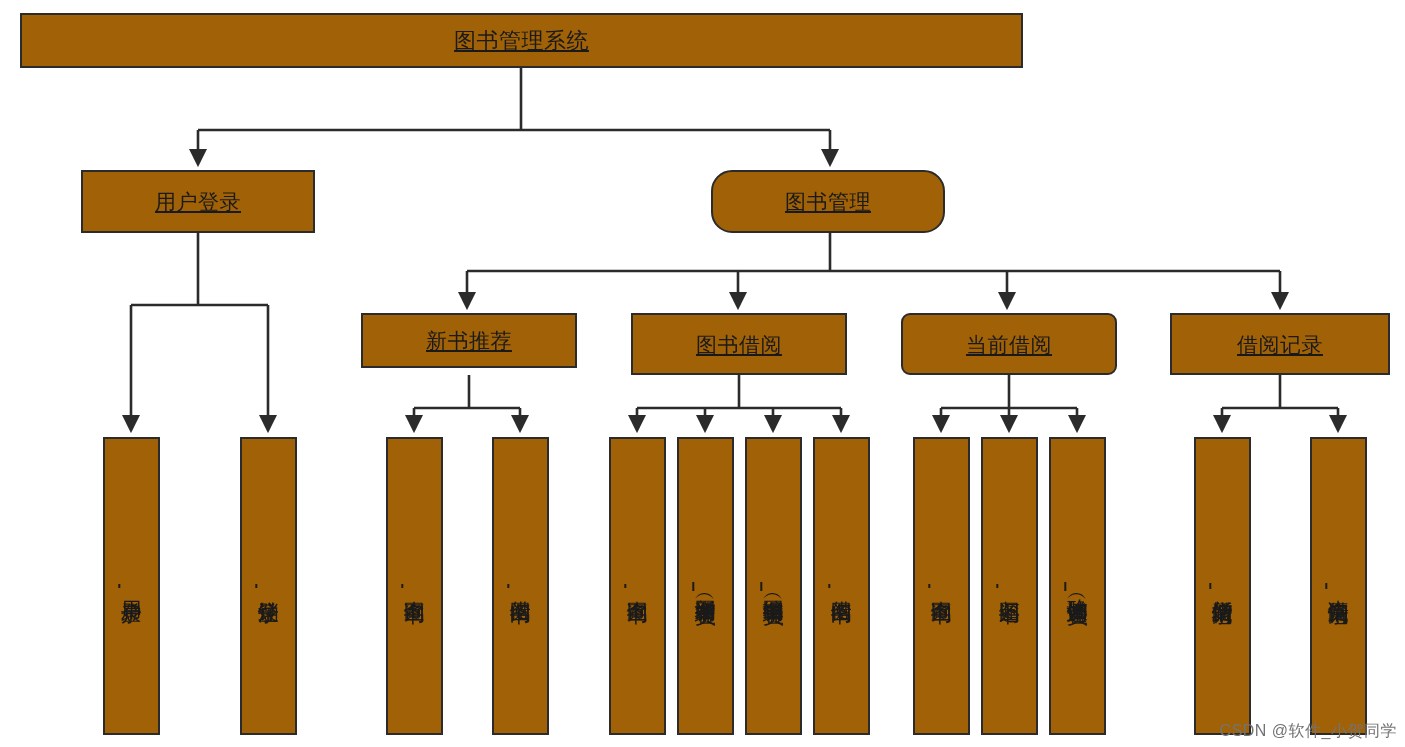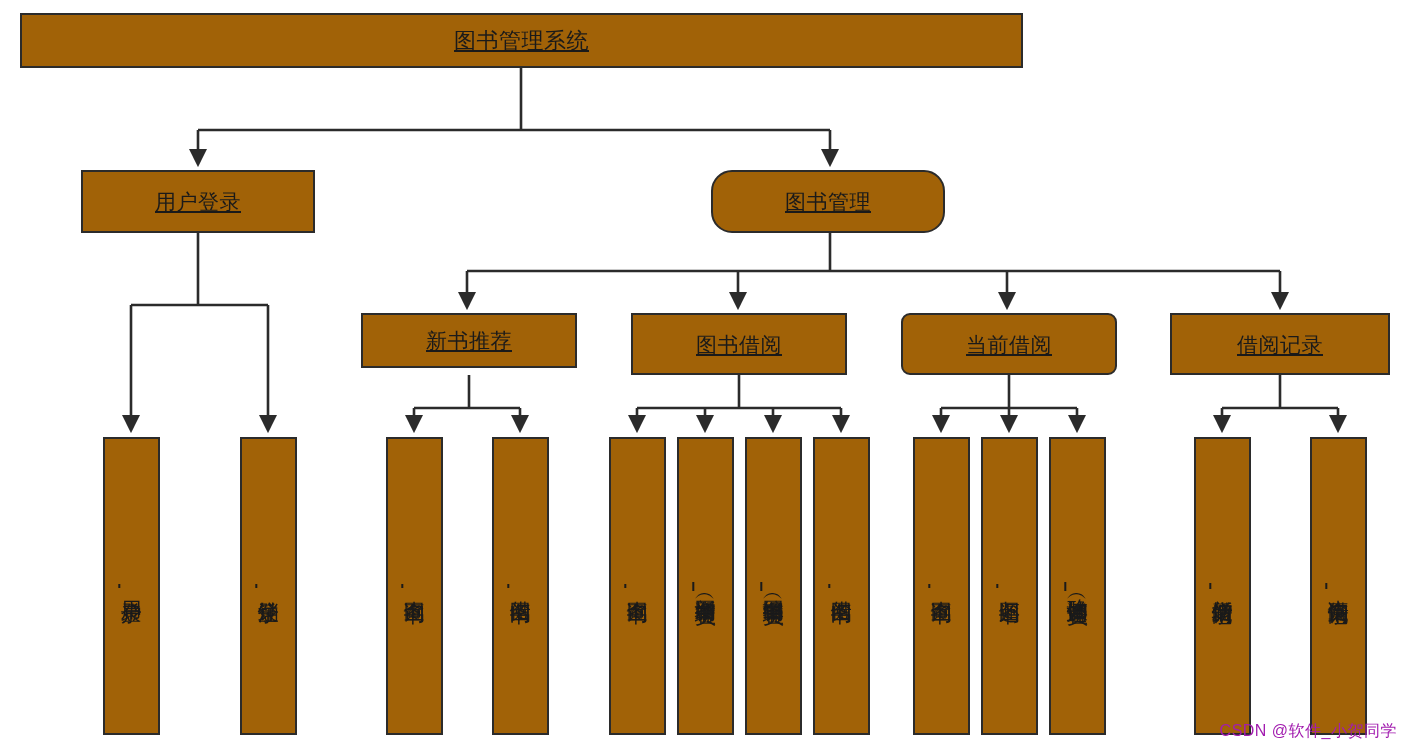--- a/index.html
+++ b/index.html
@@ -61,21 +61,21 @@
     font-size: 21px;
     line-height: 1.22;
     letter-spacing: 1px;
     white-space: nowrap;
   }
   #watermark {
     position: absolute;
     right: 8px;
     bottom: 5px;
     font-size: 16px;
-    color: #a21caf;
+    color: #737373;
     white-space: nowrap;
     z-index: 5;
     letter-spacing: 0.5px;
   }
 </style>
 </head>
 <body>
 
 <div id="canvas">
 

